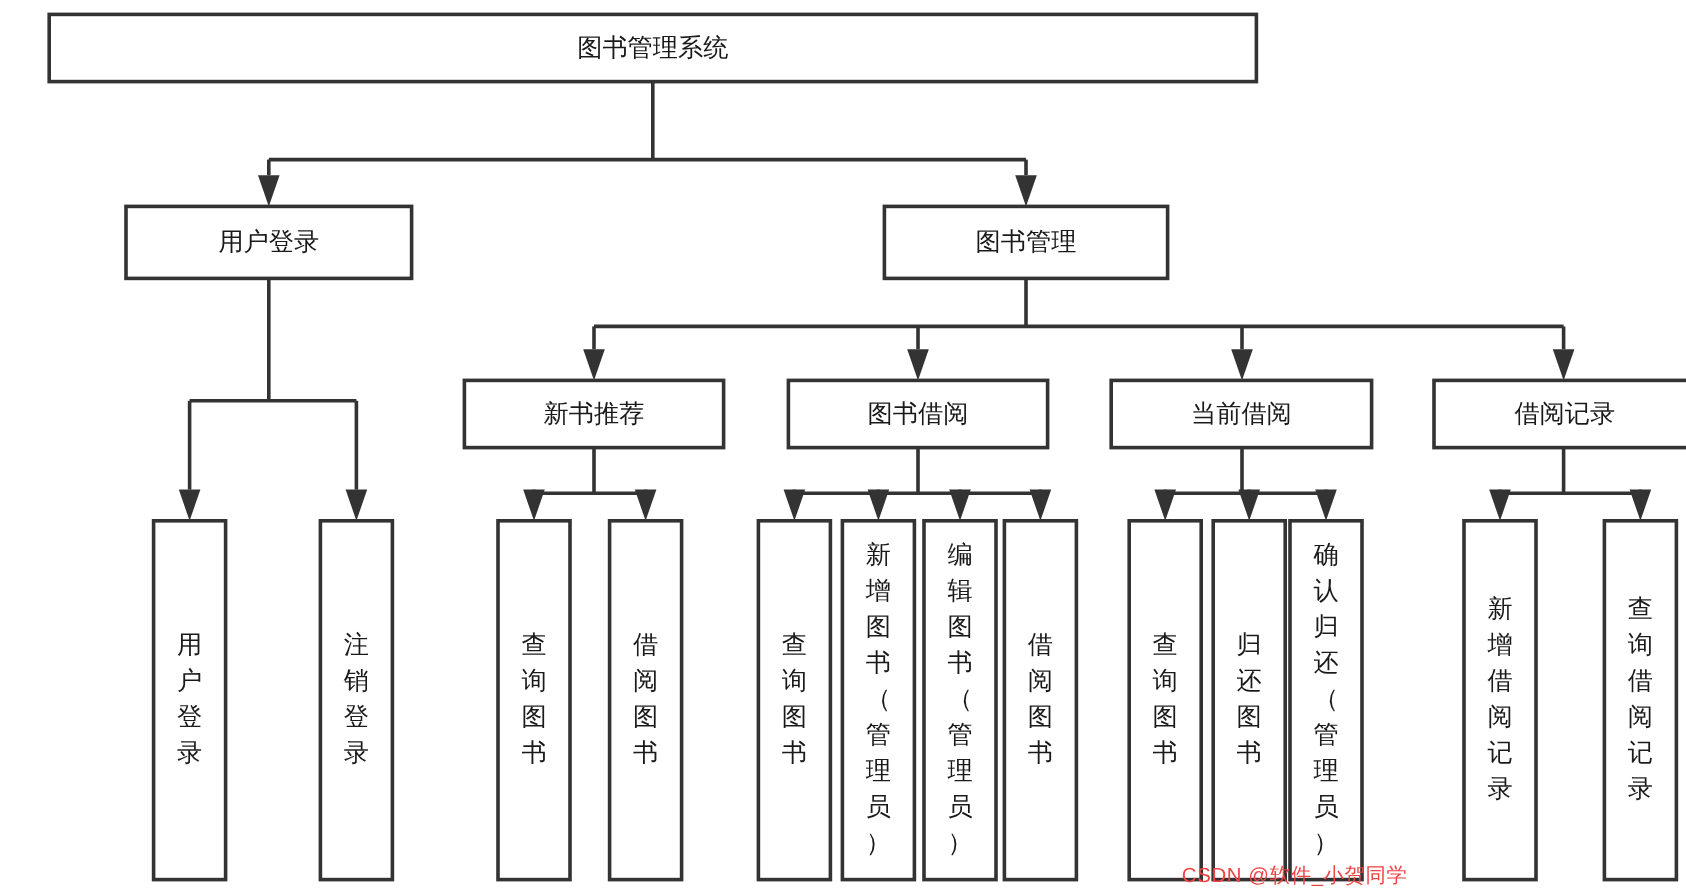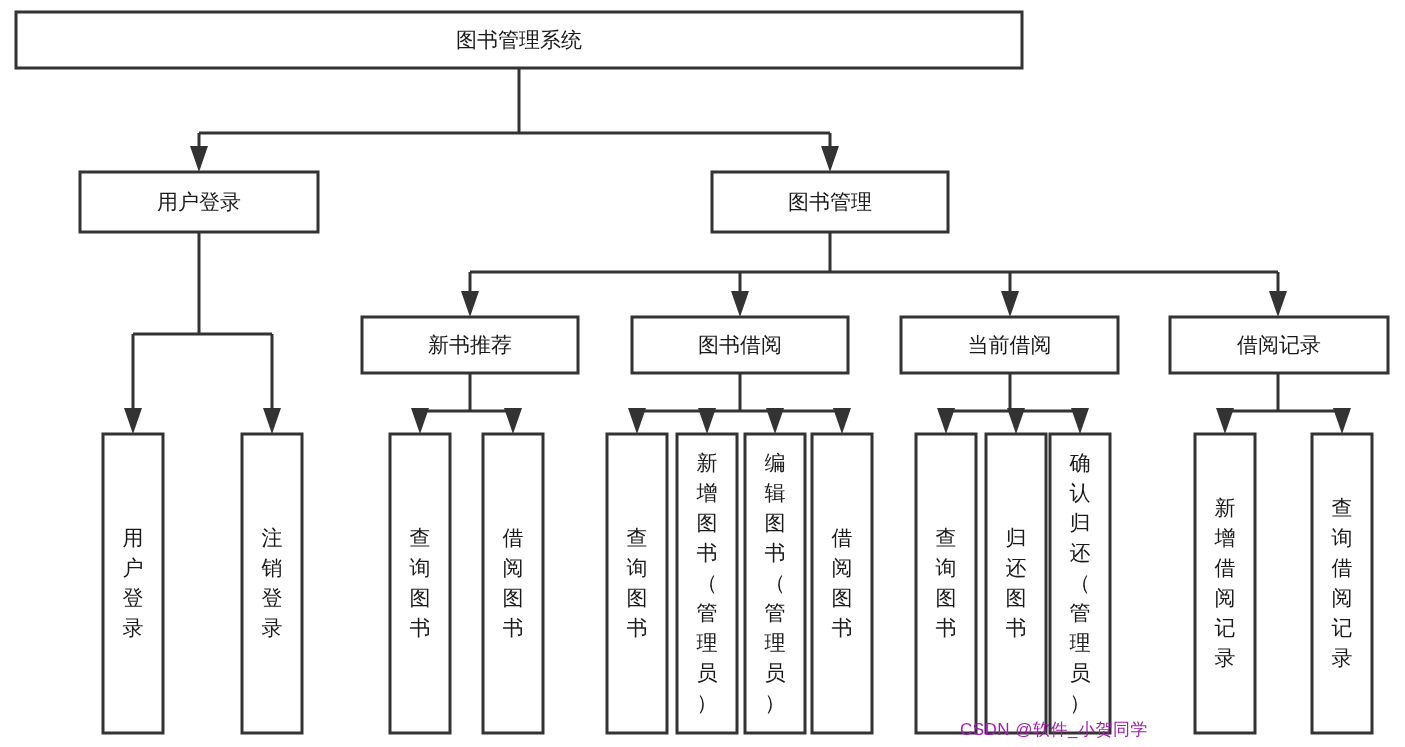--- a/index.html
+++ b/index.html
@@ -13,20 +13,21 @@
     font-family: "Liberation Sans", "DejaVu Sans", sans-serif;
     overflow: hidden;
     position: relative;
   }
   #diagram-root {
     position: absolute;
     left: 0;
     top: 0;
     width: 1162px;
     height: 747px;
+    padding-left: 25px;
   }
   svg.tree {
     display: block;
     width: 1405px;
     height: 747px;
   }
   .node-box {
     fill: #ffffff;
     stroke: #333333;
     stroke-width: 3;
@@ -46,21 +47,21 @@
   .arrow-head {
     fill: #333333;
     stroke: none;
   }
   .watermark {
     position: absolute;
     right: 14px;
     bottom: 6px;
     font-family: "Liberation Sans", "DejaVu Sans", sans-serif;
     font-size: 17px;
-    color: #a21caf;
+    color: #ef4444;
     letter-spacing: 0.5px;
     white-space: nowrap;
     pointer-events: none;
   }
 </style>
 </head>
 <body>
 
 <div id="diagram-root">
   <svg class="tree" viewBox="0 0 1405 747" xmlns="http://www.w3.org/2000/svg">

